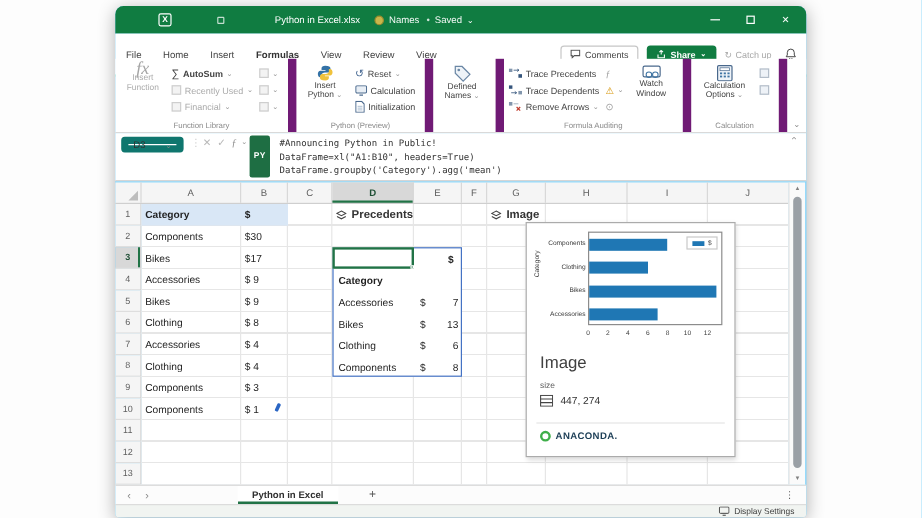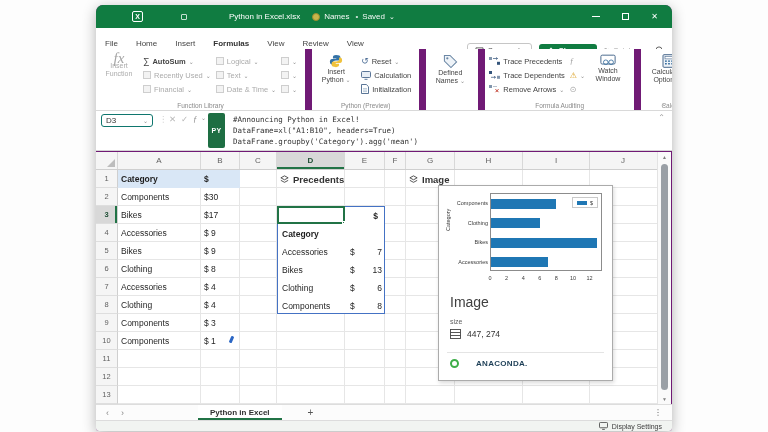--- a/index.html
+++ b/index.html
@@ -1,40 +1,40 @@
 <!DOCTYPE html>
 <html><head>
 <meta charset="utf-8">
 <style>
   * { margin:0; padding:0; box-sizing:border-box; }
   body { width:768px; height:432px; background:#fdfdfd; font-family:"Liberation Sans", sans-serif; overflow:hidden; }
   .stage { position:relative; width:768px; height:432px; }
   .window { position:absolute; left:96px; top:5px; width:576px; height:426px;
-            background:#701a75; border-radius:7px 7px 3px 3px; overflow:hidden;
+            background:#7dd3fc; border-radius:7px 7px 3px 3px; overflow:hidden;
             box-shadow:0 3px 14px rgba(0,0,0,.30); }
 
   
   .titlebar { position:absolute; left:0; top:0; width:100%; height:23px; background:#107c41;
               display:flex; align-items:center; color:#fff; font-size:8px; }
   .xl-logo { margin-left:36px; width:11px; height:11px; border:1px solid #fff; border-radius:2px;
              display:flex; align-items:center; justify-content:center; font-size:7px; font-weight:bold; color:#fff; }
   .qat-ic { margin-left:38px; width:6px; height:6px; border:1px solid rgba(255,255,255,.75); border-radius:1px; }
   .tb-title { margin-left:42px; white-space:nowrap; }
   .pub-dot { margin-left:12px; width:8px; height:8px; border-radius:50%; background:#c9b64b; border:1px solid #9d8c2d; }
   .tb-sub { margin-left:4px; opacity:.95; }
   .tb-dot { margin-left:6px; opacity:.8; }
   .tb-chev { margin-left:4px; font-size:7px; }
   .tb-controls { margin-left:auto; margin-right:14px; display:flex; align-items:center; gap:22px; }
   .ctl-min { width:8px; height:1px; background:#fff; display:inline-block; }
   .ctl-max { width:7px; height:7px; border:1px solid #fff; display:inline-block; }
   .ctl-close { font-size:8px; color:#fff; }
 
   
   .tabrow { position:absolute; left:0; top:23px; width:100%; height:36px; background:#fff;
-            display:flex; align-items:flex-end; font-size:8px; color:#444; border-bottom:6px solid #14b8a6; }
+            display:flex; align-items:center; font-size:8px; color:#444; border-bottom:2px solid #14b8a6; }
   .rtab { padding:0 9px; height:100%; display:flex; align-items:center; cursor:default; }
   .rtab.active { font-weight:bold; color:#333; box-shadow:inset 0 -2px 0 #217346; }
   .tabrow-right { margin-left:auto; display:flex; align-items:center; gap:7px; margin-right:8px; }
   .btn-comments { display:flex; align-items:center; gap:4px; border:1px solid #c6c6c6; border-radius:3px;
                   padding:2px 7px; font-size:7.5px; color:#444; background:#fff; }
   .btn-share { display:flex; align-items:center; gap:4px; background:#107c41; color:#fff; border-radius:3px;
                padding:2.5px 8px; font-size:7.5px; font-weight:bold; }
   .catchup { display:flex; align-items:center; gap:3px; color:#a8a8a8; font-size:7.5px; }
   .bell { margin-left:4px; }
 
@@ -56,21 +56,21 @@
   .fx-big { font-family:"Liberation Serif", serif; font-style:italic; font-size:15px; color:#a5a5a5; }
   .sigma { font-size:9px; color:#444; }
   .ic-blue { color:#4a6b94; font-size:9px; }
   .warn { color:#d89a14; font-size:8px; }
   .gray-glyph { color:#a0a0a0; font-size:8px; }
   .ribbon-collapse { position:absolute; right:5px; bottom:2px; font-size:7px; color:#8a8a8a; }
 
   
   .fbar { position:absolute; left:0; top:106px; width:100%; height:40px; background:#fff;
           border-bottom:1px solid #d5d5d5; }
-  .namebox { position:absolute; left:5px; top:3px; width:52px; height:13px; border:1px solid #0f766e;
+  .namebox { position:absolute; left:5px; top:3px; width:52px; height:13px; border:6px solid #0f766e;
              border-radius:3px; font-size:8px; color:#333; display:flex; align-items:center; padding:0 4px; }
   .namebox .nb-chev { margin-left:auto; font-size:6px; color:#8f8f8f; }
   .fb-ic { position:absolute; top:3px; font-size:8.5px; color:#b8b8b8; }
   .py-badge { position:absolute; left:112px; top:2px; width:17px; height:35px; background:#1e6e43;
               border-radius:2px; color:#fff; font-size:7px; font-weight:bold; display:flex;
               align-items:center; justify-content:center; letter-spacing:.3px; }
   .code { position:absolute; left:137px; top:3px; font-family:"DejaVu Sans Mono", monospace;
           font-size:7.5px; line-height:11.2px; color:#333; white-space:pre; }
   .fb-collapse { position:absolute; right:7px; top:2px; font-size:8px; color:#9a9a9a; }
 
@@ -132,21 +132,21 @@
   .tick { position:absolute; transform:translateX(-50%); font-size:5.5px; color:#3a3a3a; }
   .legend { position:absolute; right:3px; top:3px; border:1px solid #c9c9c9; background:#fff;
             display:flex; align-items:center; gap:3px; padding:1.5px 4px; }
   .legend .sw { width:10px; height:4px; background:#1f77b4; }
   .legend .lg { font-size:5.5px; color:#3a3a3a; }
   .img-head { position:absolute; left:11px; top:108px; font-size:14px; color:#404040; }
   .img-sizelab { position:absolute; left:11px; top:132px; font-size:7px; color:#5f5f5f; }
   .img-sizerow { position:absolute; left:11px; top:143px; display:flex; align-items:center; gap:6px;
                  font-size:8.5px; color:#333; }
   .img-div { position:absolute; left:8px; right:8px; top:166px; border-top:1px solid #e4e4e4; }
-  .anaconda { position:absolute; left:11px; top:173px; display:flex; align-items:center; gap:17px; }
+  .anaconda { position:absolute; left:11px; top:173px; display:flex; align-items:center; gap:4px; }
   .ana-ring { width:9px; height:9px; border:2.5px solid #3eae49; border-radius:50%; }
   .ana-text { font-size:8px; font-weight:bold; color:#1c3e56; letter-spacing:.3px; }
 
   
   .sheetbar { position:absolute; left:0; top:399px; width:100%; height:16px; background:#fcfcfc;
               border-top:1px solid #ddd; display:flex; align-items:center; font-size:8px; color:#555; }
   .nav { margin-left:10px; display:flex; gap:12px; color:#888; font-size:9px; }
   .sheettab { margin-left:74px; height:100%; display:flex; align-items:center; padding:0 12px;
               font-weight:bold; color:#2f2f2f; box-shadow:inset 0 -2px 0 #217346; background:#fff; }
   .addsheet { margin-left:26px; font-size:10px; color:#555; }
@@ -228,37 +228,20 @@
             <span class="chev">⌄</span>
           </div>
           <div class="rrow dis">
             <span class="bxicon"></span>
             <span>Recently Used</span>
             <span class="chev">⌄</span>
           </div>
           <div class="rrow dis">
             <span class="bxicon"></span>
             <span>Financial</span>
-            <span class="chev">⌄</span>
-          </div>
-        </div>
-        <div class="rcol">
-          <div class="rrow dis">
-            <span class="bxicon"></span>
-            <span>Logical</span>
-            <span class="chev">⌄</span>
-          </div>
-          <div class="rrow dis">
-            <span class="bxicon"></span>
-            <span>Text</span>
-            <span class="chev">⌄</span>
-          </div>
-          <div class="rrow dis">
-            <span class="bxicon"></span>
-            <span>Date &amp; Time</span>
             <span class="chev">⌄</span>
           </div>
         </div>
         <div class="rcol">
           <div class="rrow dis">
               <span class="bxicon"></span>
               <span class="chev">⌄</span>
             </div>
           <div class="rrow dis">
               <span class="bxicon"></span>
@@ -404,21 +387,21 @@
       <div class="namebox">
         <span>D3</span>
         <span class="nb-chev">⌄</span>
       </div>
       <span class="fb-ic" style="left:63px;color:#cfcfcf">⋮</span>
       <span class="fb-ic" style="left:73px">✕</span>
       <span class="fb-ic" style="left:85px">✓</span>
       <span class="fb-ic" style="left:97px;color:#8f8f8f;font-family:'Liberation Serif',serif;font-style:italic">ƒ</span>
       <span class="fb-ic" style="left:105px;font-size:6px;color:#8f8f8f">⌄</span>
       <div class="py-badge">PY</div>
-      <div class="code"><span>#Announcing Python in Excel!</span>
+      <div class="code"><span>#Announcing Python in Public!</span>
 <span>DataFrame=xl("A1:B10", headers=True)</span>
 <span>DataFrame.groupby('Category').agg('mean')</span></div>
       <span class="fb-collapse">⌃</span>
     </div>
 
     <div class="colhdr">
       <div class="ch corner" style="width:22px">
           <span class="corner-tri"></span>
         </div>
       <div class="ch" style="width:83px">A</div>

